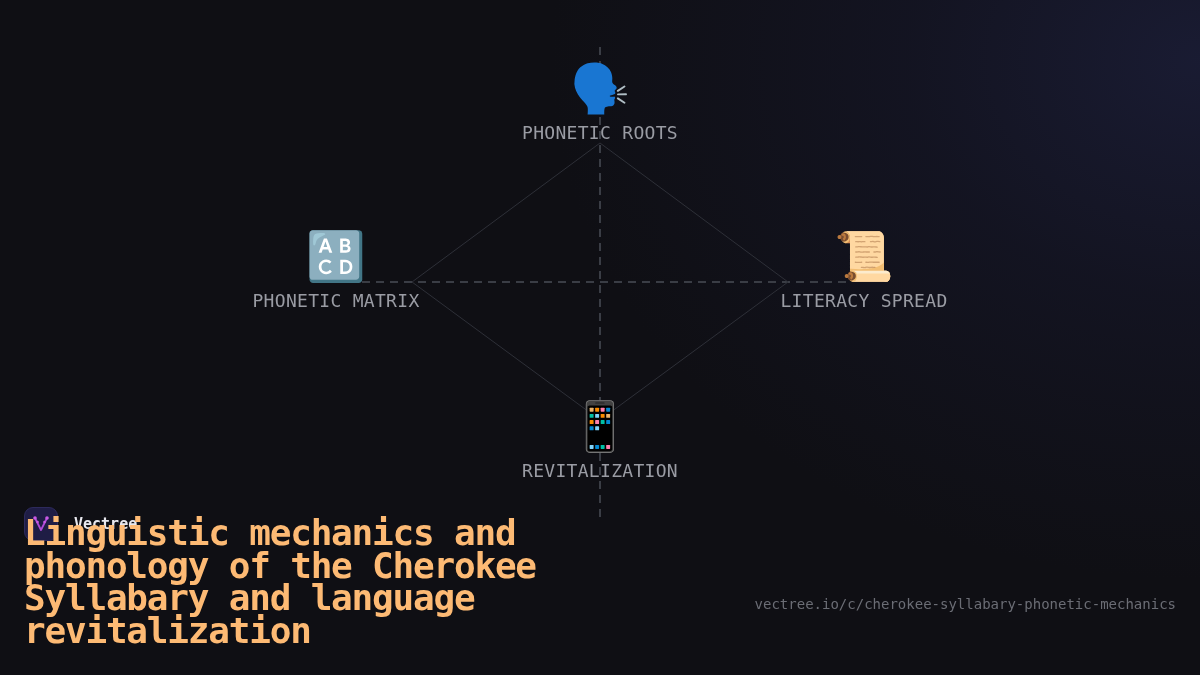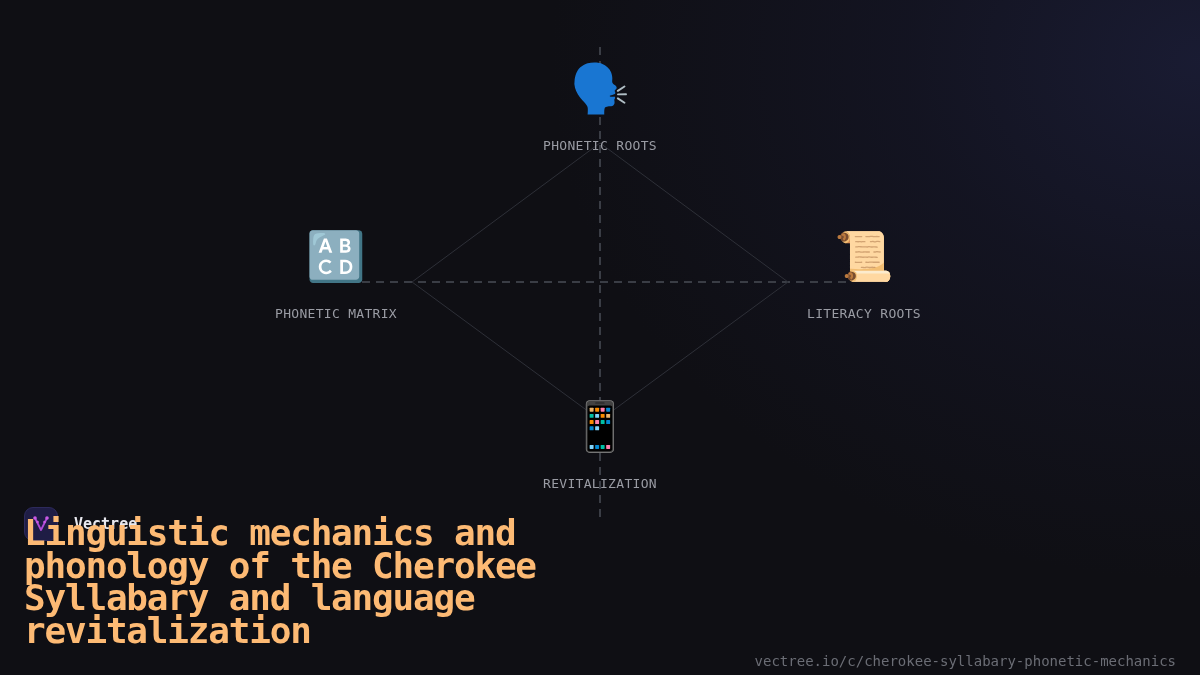--- a/index.html
+++ b/index.html
@@ -20,22 +20,22 @@
       position: absolute;
       width: 200px;
       display: flex; flex-direction: column; align-items: center;
       transform: translateX(-100px);
     }
     .node .emoji {
       font-size: 48px; line-height: 56px; height: 56px;
       font-family: "DejaVu Sans", sans-serif;
     }
     .node .label {
-      margin-top: 22px;
-      font-size: 13px;
+      margin-top: 6px;
+      font-size: 18px;
       letter-spacing: 0.3px;
       color: #9a9ca4;
       white-space: nowrap;
     }
     .brand {
       position: absolute; left: 24px; top: 479px;
       display: flex; align-items: center; gap: 16px; margin-top: 28px;
     }
     .brand .logo {
       width: 34px; height: 34px; border-radius: 9px;
@@ -50,21 +50,21 @@
     .title {
       position: absolute; left: 24px; top: 517px; width: 600px;
       font-family: "DejaVu Sans Mono", "Liberation Mono", monospace;
       font-weight: bold;
       font-size: 36px;
       line-height: 32.5px;
       color: #fdba74;
       letter-spacing: -1.2px;
     }
     .url {
-      position: absolute; right: 24px; top: 653px;
+      position: absolute; right: 24px; top: 596px;
       font-size: 14px; color: #6b6d75;
       font-family: "DejaVu Sans Mono", monospace;
     }
   </style>
 </head>
 <body>
 
 <div class="bg-glow"></div>
 
 <svg class="graph" viewBox="0 0 1200 675">
@@ -80,21 +80,21 @@
   <div class="label">PHONETIC ROOTS</div>
 </div>
 
 <div class="node" style="left:336px; top:228px;">
   <div class="emoji">🔠</div>
   <div class="label">PHONETIC MATRIX</div>
 </div>
 
 <div class="node" style="left:864px; top:228px;">
   <div class="emoji">📜</div>
-  <div class="label">LITERACY ROOTS</div>
+  <div class="label">LITERACY SPREAD</div>
 </div>
 
 <div class="node" style="left:600px; top:398px;">
   <div class="emoji">📱</div>
   <div class="label">REVITALIZATION</div>
 </div>
 
 <div class="brand">
   <div class="logo">
     <svg width="18" height="18" viewBox="0 0 18 18">

